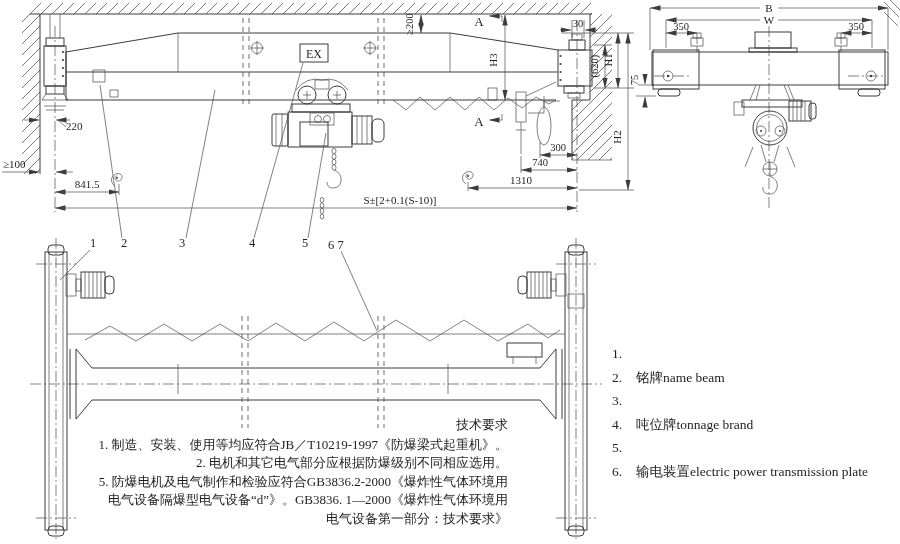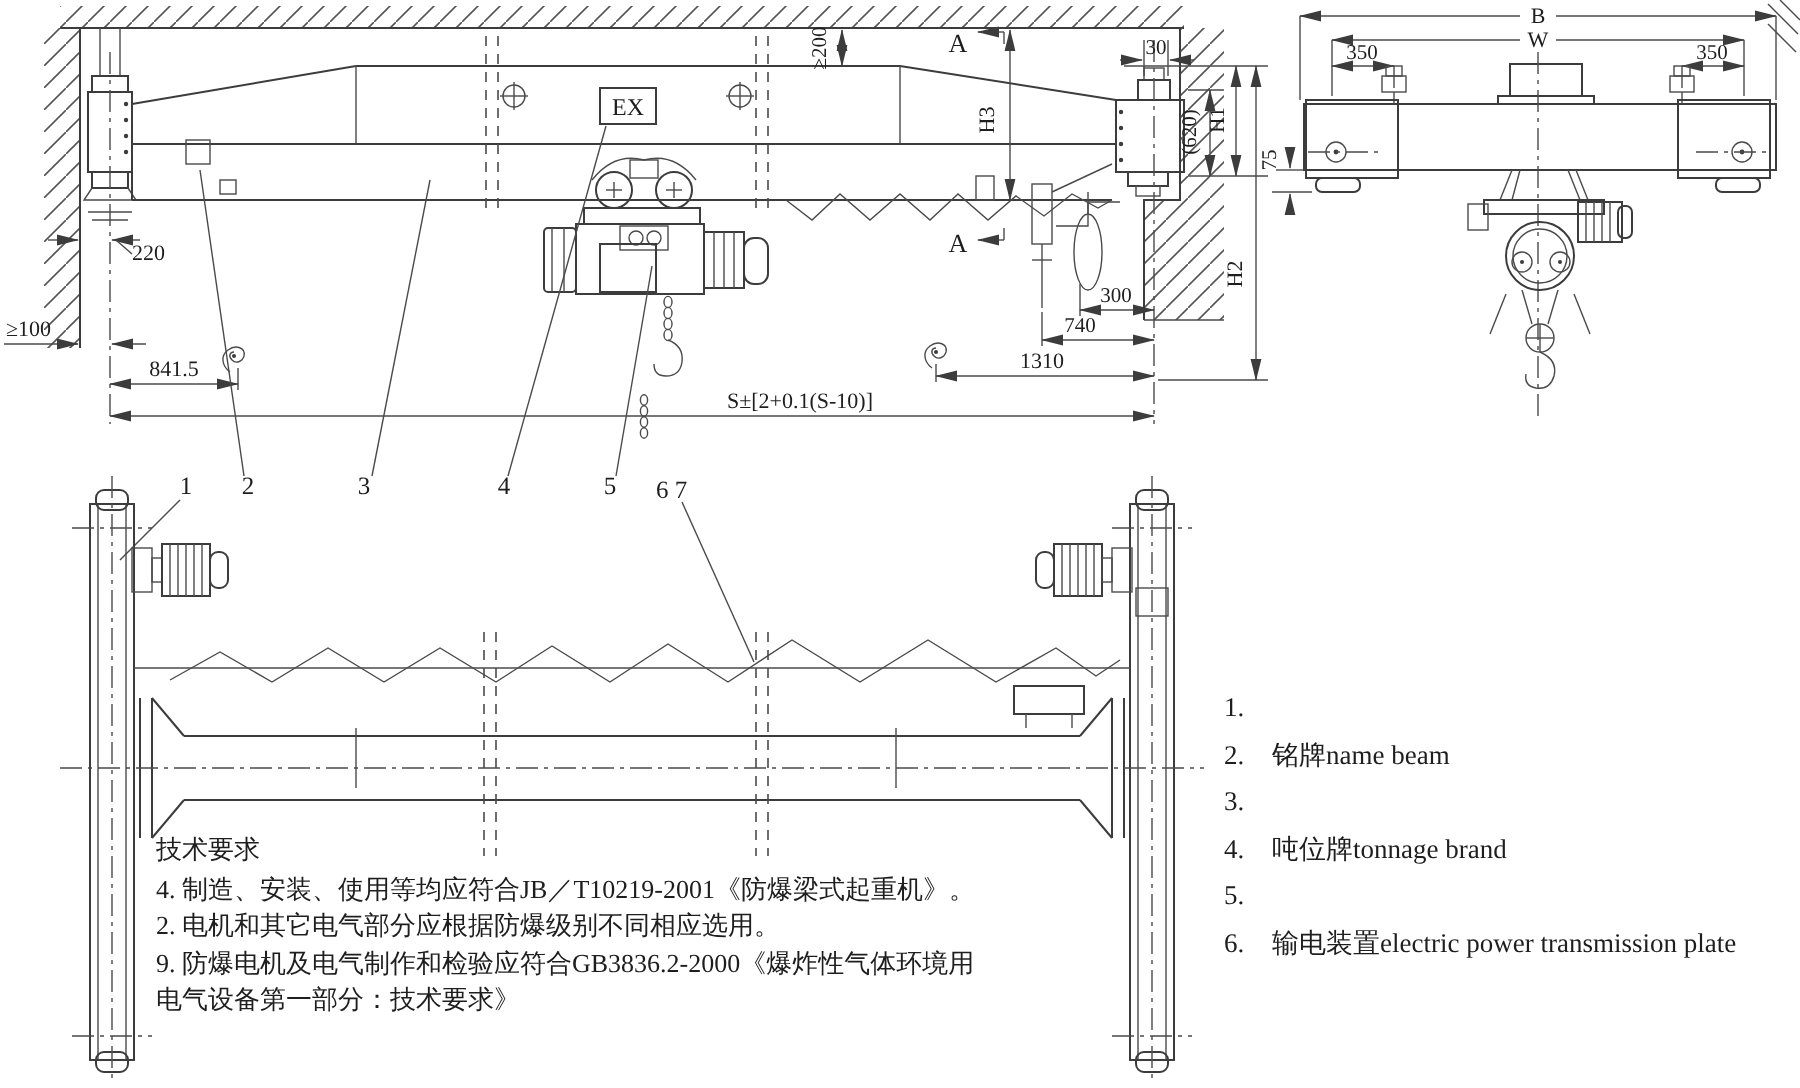--- a/index.html
+++ b/index.html
@@ -13,21 +13,21 @@
   .dsh{stroke:#4a4a4a;stroke-width:.8;fill:none;stroke-dasharray:5 4;}
   .dim{stroke:#4a4a4a;stroke-width:.7;fill:none;}
   .fil{fill:#3c3c3c;stroke:none;}
   text{fill:#1e1e1e;font-family:"Liberation Serif","DejaVu Serif",serif;}
   .dt{font-size:11px;}
   .dts{font-size:10.5px;}
   .co{font-size:12.5px;}
   .lab{font-size:12px;}
   .sec{font-size:13px;}
   
-  .tech{position:absolute;left:78px;top:416px;width:430px;font-size:13px;line-height:18.5px;}
+  .tech{position:absolute;left:78px;top:416px;width:430px;font-size:13px;line-height:18.5px;text-align:right;}
   .tech .title{margin-bottom:1px;}
   .plist{position:absolute;left:612px;top:342px;width:280px;font-size:13.5px;line-height:23.6px;}
   .pitem{display:flex;}
   .pno{width:24px;flex:0 0 24px;}
 </style>
 </head>
 <body>
 
 <div id="stage">
 
@@ -427,23 +427,24 @@
         <line class="t" x1="536" y1="357" x2="536" y2="364"></line>
       </g>
     </g>
 
     <polyline class="t" points="85,340 110,326 136,341 164,324 192,341 220,324 248,341 276,323 305,341 334,322 364,341 396,320 430,341 464,320 498,341 528,324 548,338 560,330"></polyline>
   </g>
 </svg>
 
 <div class="tech">
   <div class="title">技术要求</div>
-  <div>4.  制造、安装、使用等均应符合JB／T10219-2001《防爆梁式起重机》。</div>
+  <div>1.  制造、安装、使用等均应符合JB／T10219-1997《防爆梁式起重机》。</div>
   <div>2.  电机和其它电气部分应根据防爆级别不同相应选用。</div>
-  <div>9.  防爆电机及电气制作和检验应符合GB3836.2-2000《爆炸性气体环境用</div>
+  <div>5.  防爆电机及电气制作和检验应符合GB3836.2-2000《爆炸性气体环境用</div>
+  <div>电气设备隔爆型电气设备“d”》。GB3836.  1—2000《爆炸性气体环境用</div>
   <div>电气设备第一部分：技术要求》</div>
 </div>
 
 <div class="plist">
   <div class="pitem">
     <span class="pno">1.</span>
   </div>
   <div class="pitem">
     <span class="pno">2.</span>
     <span>铭牌name beam</span>

